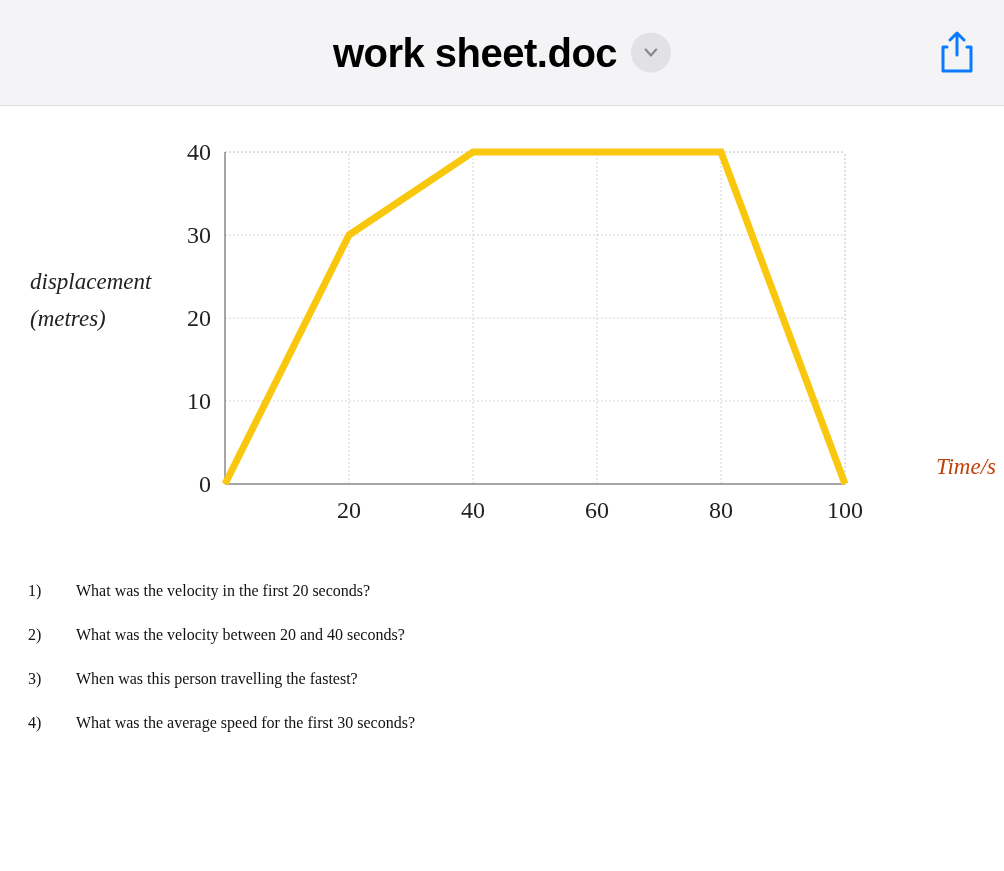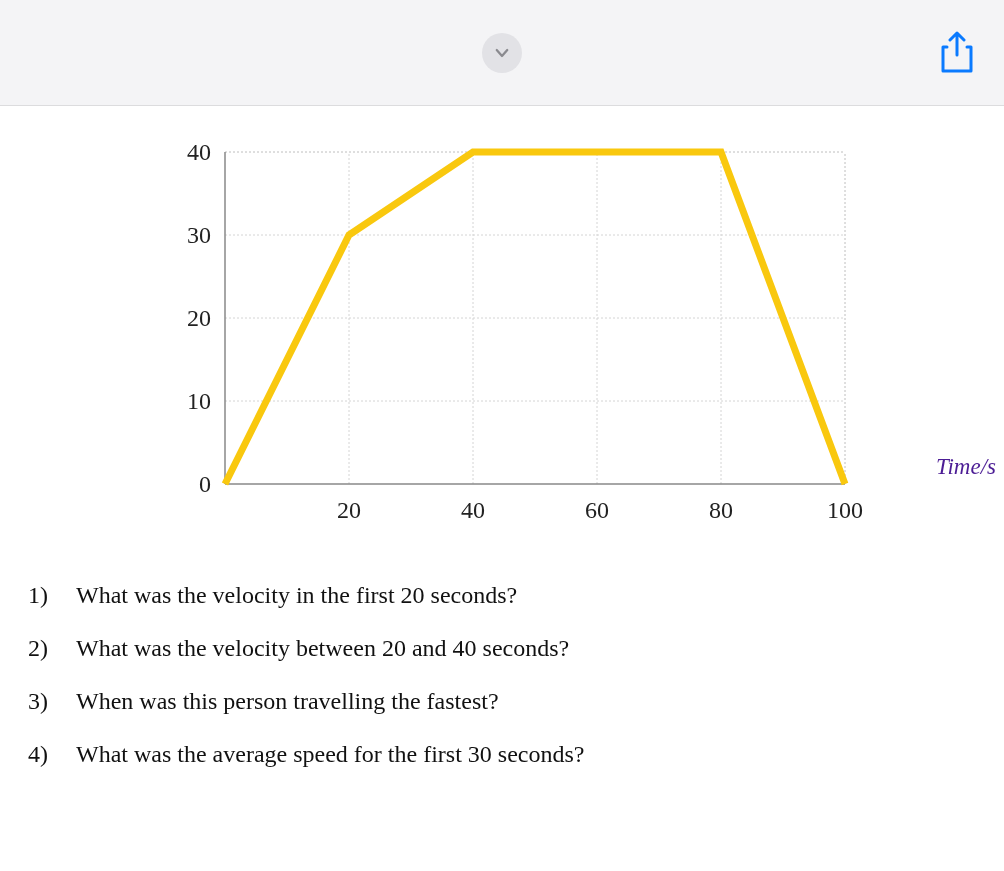--- a/index.html
+++ b/index.html
@@ -60,21 +60,21 @@
     line-height: 1.6;
     color: #222;
   }
   .x-axis-label {
     position: absolute;
     right: -2px;
     top: 320px;
     font-family: "Comic Sans MS", "Segoe Script", cursive;
     font-style: italic;
     font-size: 23px;
-    color: #4c1d95;
+    color: #c2410c;
   }
   .chart-svg {
     position: absolute;
     left: 175px;
     top: 0;
   }
   .tick-text {
     font-family: "Comic Sans MS", "Segoe Script", cursive;
     font-size: 24px;
     fill: #222;
@@ -86,55 +86,60 @@
     margin-top: 48px;
     padding: 0 12px 0 18px;
   }
   .questions ol {
     list-style: none;
     counter-reset: q;
   }
   .questions li {
     counter-increment: q;
     font-family: "Comic Sans MS", "Segoe Script", cursive;
-    font-size: 24px;
+    font-size: 16px;
     color: #111;
     margin-bottom: 26px;
     position: relative;
     padding-left: 48px;
   }
   .questions li::before {
     content: counter(q) ")";
     position: absolute;
     left: 0;
     font-family: "Comic Sans MS", "Segoe Script", cursive;
   }
 </style>
 </head>
 <body>
 
 <div class="header">
   <div class="title-wrap">
+    <span class="doc-title">work sheet.doc</span>
     <div class="chevron-btn">
       <svg width="18" height="18" viewBox="0 0 24 24">
         <path d="M5 8 L12 16 L19 8" stroke="#8a8a8f" stroke-width="3" fill="none" stroke-linecap="round" stroke-linejoin="round"></path>
       </svg>
     </div>
   </div>
   <div class="share-btn">
     <svg width="36" height="44" viewBox="0 0 36 44">
       <path d="M18 2 L18 24 M18 2 L11 9 M18 2 L25 9" stroke="#0a7aff" stroke-width="3" fill="none" stroke-linecap="round" stroke-linejoin="round"></path>
       <path d="M8 16 L4 16 L4 40 L32 40 L32 16 L28 16" stroke="#0a7aff" stroke-width="3" fill="none" stroke-linecap="round" stroke-linejoin="round"></path>
     </svg>
   </div>
 </div>
 
 <div class="body">
 
   <div class="chart-area">
+    <div class="y-axis-label">
+      <span>displacement</span><br>
+      <span>(metres)</span>
+    </div>
     <div class="x-axis-label">Time/s</div>
 
     <svg class="chart-svg" width="720" height="410">
       <g id="chart-g">
           <line x1="164" y1="350" x2="164" y2="18" class="grid-line"></line>
           <line x1="288" y1="350" x2="288" y2="18" class="grid-line"></line>
           <line x1="412" y1="350" x2="412" y2="18" class="grid-line"></line>
           <line x1="536" y1="350" x2="536" y2="18" class="grid-line"></line>
           <line x1="660" y1="350" x2="660" y2="18" class="grid-line"></line>
           <line x1="40" y1="267" x2="660" y2="267" class="grid-line"></line>

